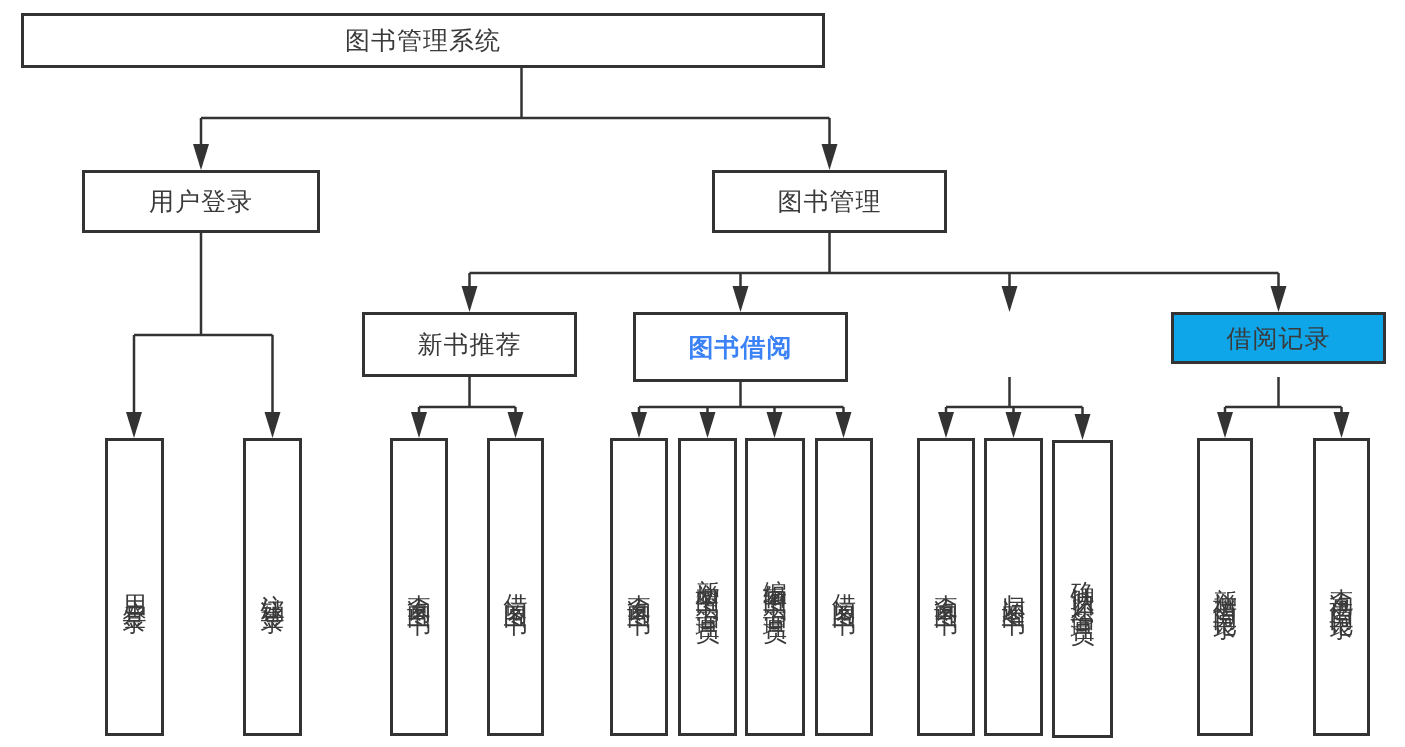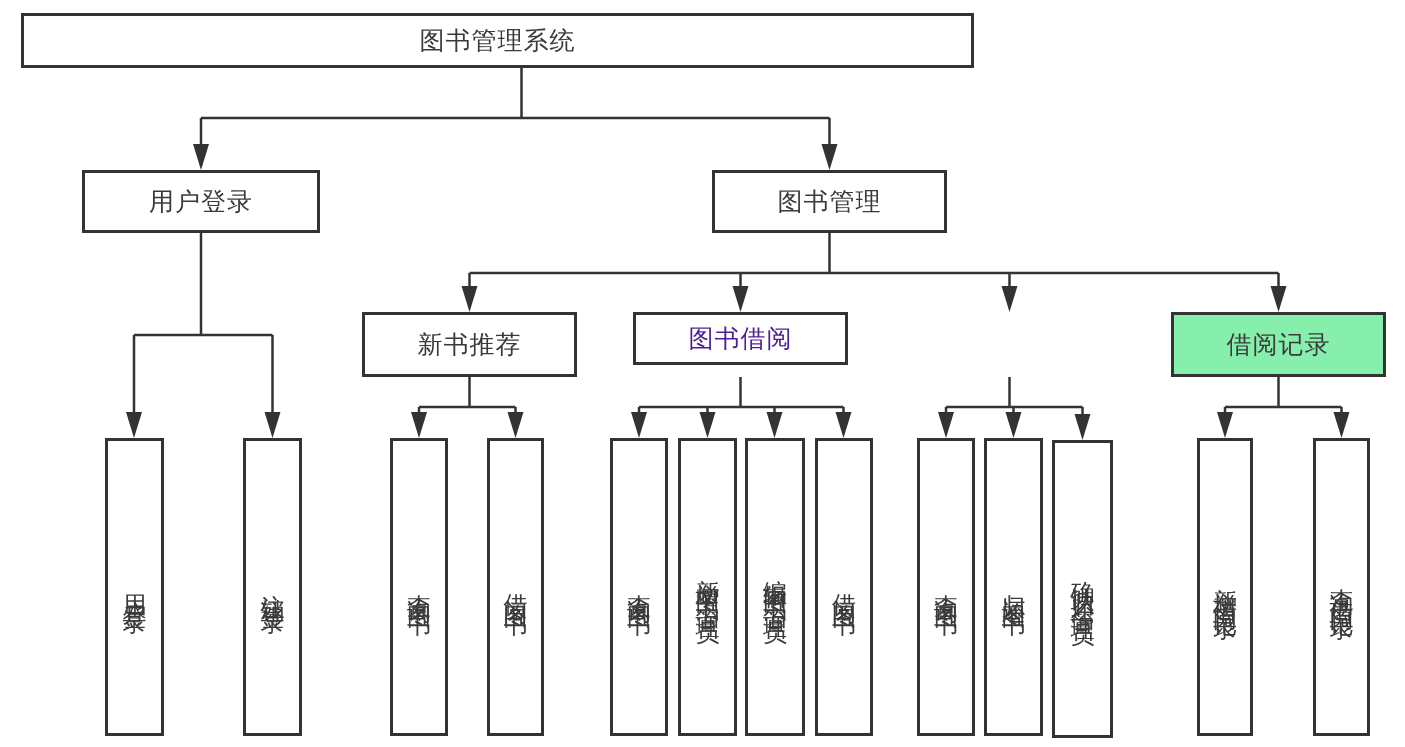--- a/index.html
+++ b/index.html
@@ -119,28 +119,28 @@
     <polygon points="1074.5,414 1090.5,414 1082.5,440" style="fill: rgb(51, 51, 51);"></polygon>
 
     <line x1="1278.5" y1="377" x2="1278.5" y2="407" style="stroke: rgb(51, 51, 51);"></line>
     <line x1="1225" y1="407" x2="1341.5" y2="407" style="stroke: rgb(51, 51, 51);"></line>
     <line x1="1225" y1="407" x2="1225" y2="430" style="stroke: rgb(51, 51, 51);"></line>
     <polygon points="1217,412 1233,412 1225,438" style="fill: rgb(51, 51, 51);"></polygon>
     <line x1="1341.5" y1="407" x2="1341.5" y2="430" style="stroke: rgb(51, 51, 51);"></line>
     <polygon points="1333.5,412 1349.5,412 1341.5,438" style="fill: rgb(51, 51, 51);"></polygon>
   </svg>
 
-  <div class="node hbox" style="left: 21px; top: 13px; width: 953px; height: 55px; border-color: rgb(51, 51, 51); color: rgb(58, 58, 58); background: rgb(255, 255, 255);">图书管理系统</div>
+  <div class="node hbox" style="left: 21px; top: 13px; width: 804px; height: 55px; border-color: rgb(51, 51, 51); color: rgb(58, 58, 58); background: rgb(255, 255, 255);">图书管理系统</div>
 
   <div class="node hbox" style="left: 82px; top: 170px; width: 238px; height: 63px; border-color: rgb(51, 51, 51); color: rgb(58, 58, 58); background: rgb(255, 255, 255);">用户登录</div>
   <div class="node hbox" style="left: 362px; top: 312px; width: 215px; height: 65px; border-color: rgb(51, 51, 51); color: rgb(58, 58, 58); background: rgb(255, 255, 255);">新书推荐</div>
 
   <div class="node hbox" style="left: 712px; top: 170px; width: 235px; height: 63px; border-color: rgb(51, 51, 51); color: rgb(58, 58, 58); background: rgb(255, 255, 255);">图书管理</div>
-  <div class="node hbox" style="left: 633px; top: 312px; width: 215px; height: 53px; border-color: rgb(51, 51, 51); color: #4c1d95; background: rgb(255, 255, 255);">图书借阅</div>
-  <div class="node hbox" style="left: 1171px; top: 312px; width: 215px; height: 65px; border-color: rgb(51, 51, 51); color: rgb(58, 58, 58); background: #86efac; font-family: Liberation Serif, serif;">借阅记录</div>
+  <div class="node hbox" style="left: 633px; top: 312px; width: 215px; height: 70px; border-color: rgb(51, 51, 51); color: #3b82f6; background: rgb(255, 255, 255); font-weight: bold;">图书借阅</div>
+  <div class="node hbox" style="left: 1171px; top: 312px; width: 215px; height: 52px; border-color: rgb(51, 51, 51); color: rgb(58, 58, 58); background: #0ea5e9; font-family: Liberation Serif, serif;">借阅记录</div>
 
   <div class="node vbox" style="left: 105px; top: 438px; width: 59px; height: 298px; border-color: rgb(51, 51, 51); color: rgb(58, 58, 58); background: rgb(255, 255, 255);">用户登录</div>
   <div class="node vbox" style="left: 243px; top: 438px; width: 59px; height: 298px; border-color: rgb(51, 51, 51); color: rgb(58, 58, 58); background: rgb(255, 255, 255);">注销登录</div>
 
   <div class="node vbox" style="left: 390px; top: 438px; width: 58px; height: 298px; border-color: rgb(51, 51, 51); color: rgb(58, 58, 58); background: rgb(255, 255, 255);">查询图书</div>
   <div class="node vbox" style="left: 487px; top: 438px; width: 57px; height: 298px; border-color: rgb(51, 51, 51); color: rgb(58, 58, 58); background: rgb(255, 255, 255);">借阅图书</div>
 
   <div class="node vbox" style="left: 610px; top: 438px; width: 58px; height: 298px; border-color: rgb(51, 51, 51); color: rgb(58, 58, 58); background: rgb(255, 255, 255);">查询图书</div>
   <div class="node vbox" style="left: 678px; top: 438px; width: 59px; height: 298px; border-color: rgb(51, 51, 51); color: rgb(58, 58, 58); background: rgb(255, 255, 255);">新增图书（管理员）</div>
   <div class="node vbox" style="left: 745px; top: 438px; width: 60px; height: 298px; border-color: rgb(51, 51, 51); color: rgb(58, 58, 58); background: rgb(255, 255, 255);">编辑图书（管理员）</div>

